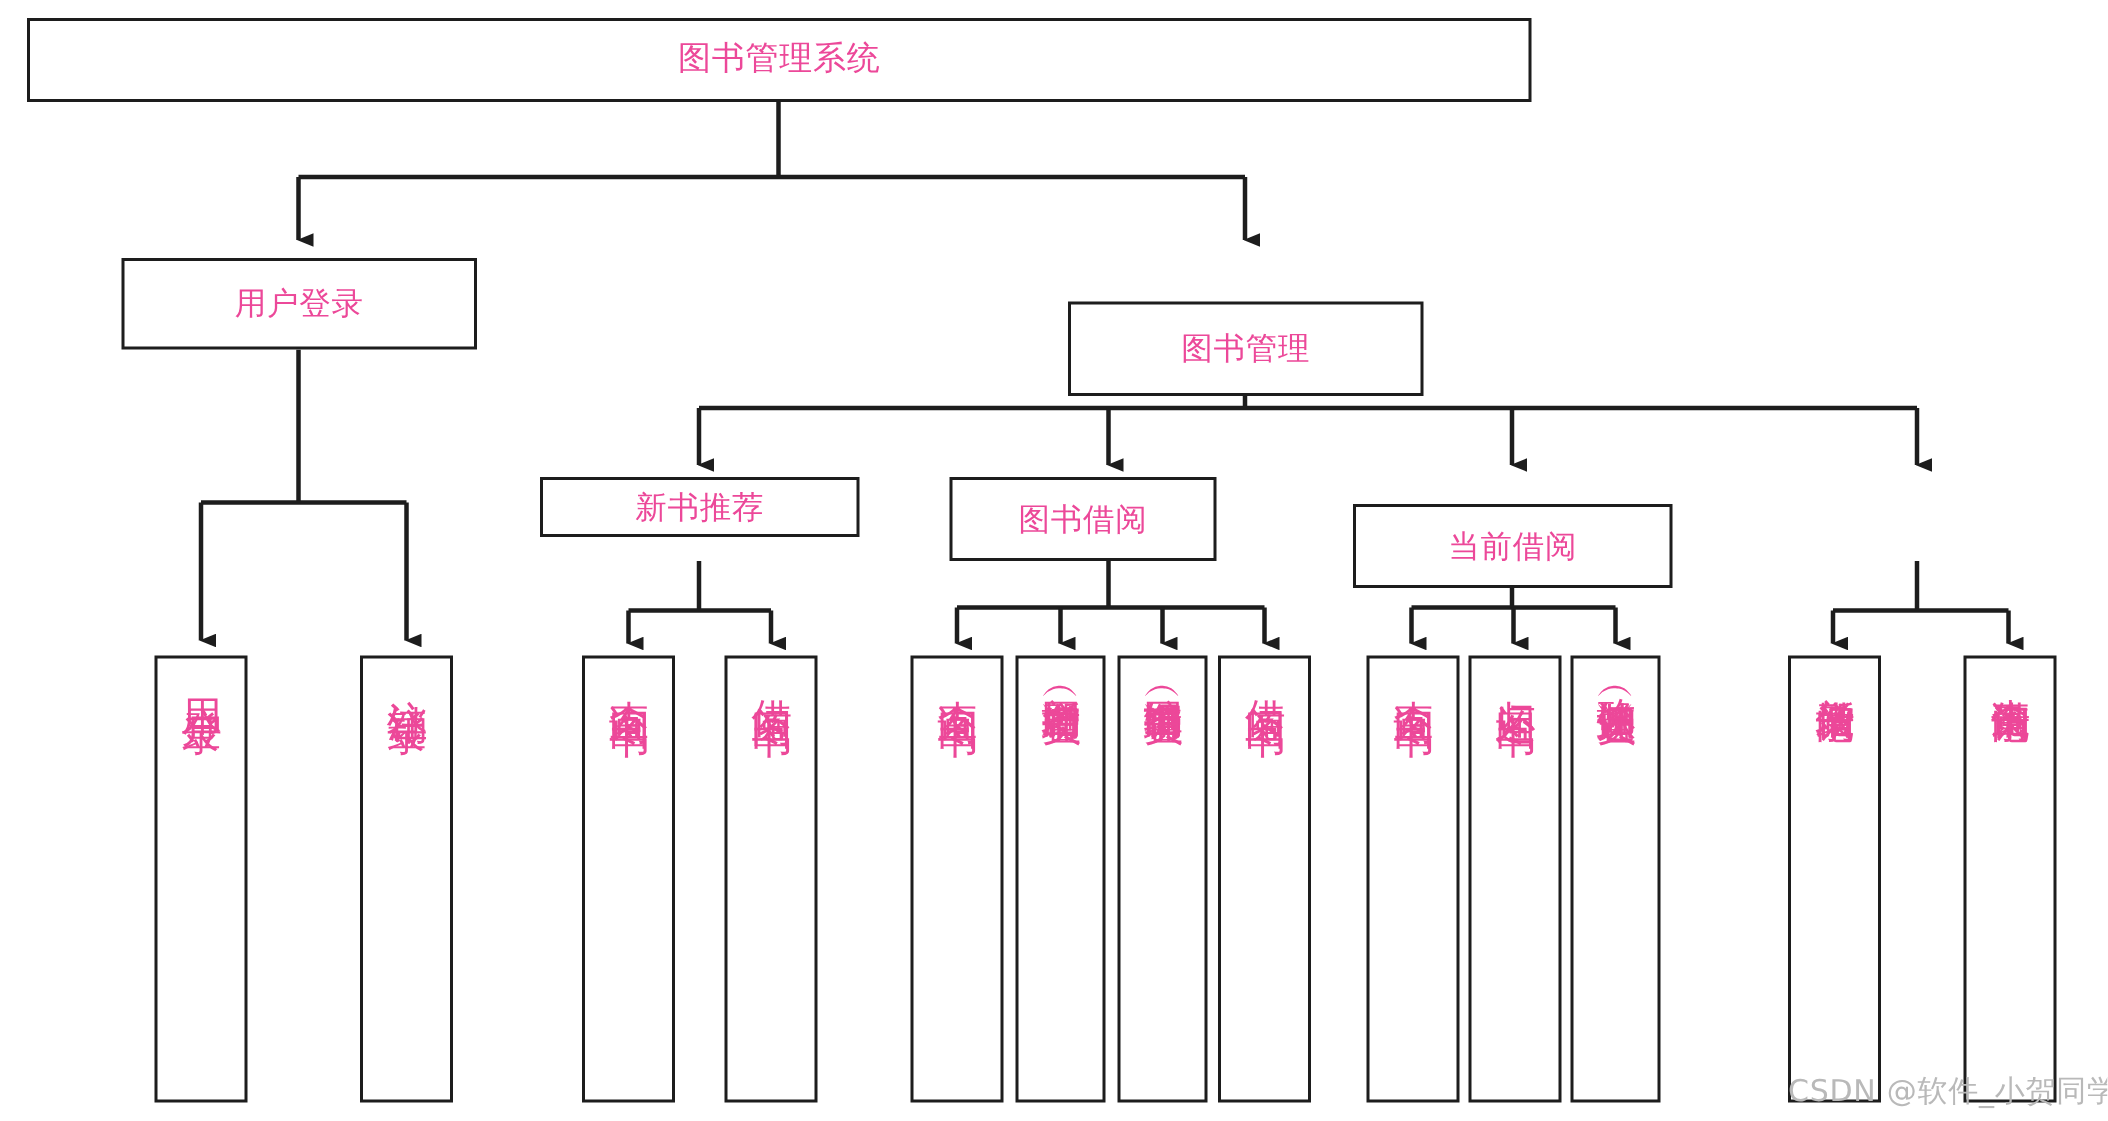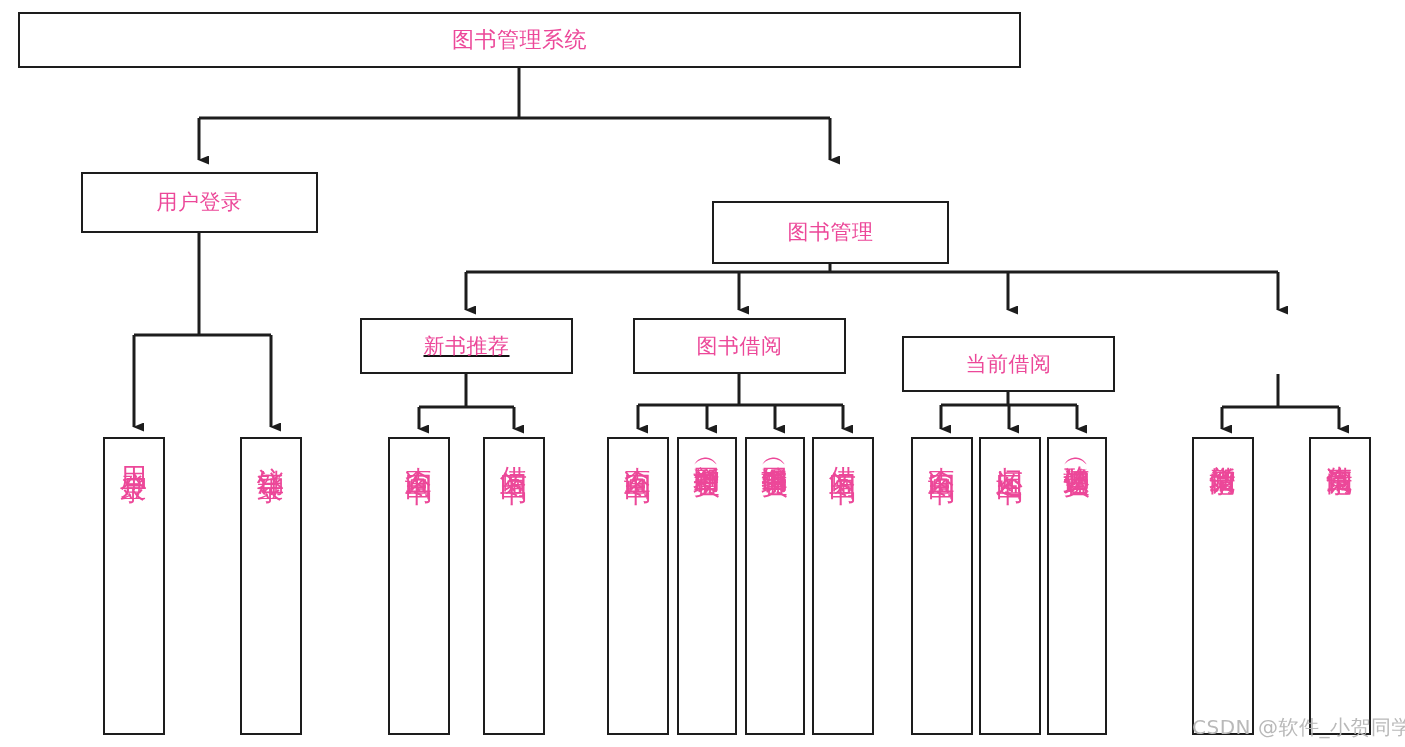--- a/index.html
+++ b/index.html
@@ -138,25 +138,25 @@
   </div>
 
   <div class="node-box node-h" style="left:81px; top:172px; width:237px; height:61px;">
     <span class="node-label">用户登录</span>
   </div>
 
   <div class="node-box node-h" style="left:712px; top:172px; width:237px; height:63px;margin-top:29px;">
     <span class="node-label">图书管理</span>
   </div>
 
-  <div class="node-box node-h" style="left:360px; top:318px; width:213px; height:56px;text-decoration:underline;">
+  <div class="node-box node-h" style="left:360px; top:318px; width:213px; height:40px;">
     <span class="node-label">新书推荐</span>
   </div>
 
-  <div class="node-box node-h" style="left:633px; top:318px; width:213px; height:56px;">
+  <div class="node-box node-h" style="left:633px; top:318px; width:178px; height:56px;">
     <span class="node-label">图书借阅</span>
   </div>
 
   <div class="node-box node-h" style="left:902px; top:318px; width:213px; height:56px;margin-top:18px;">
     <span class="node-label">当前借阅</span>
   </div>
 
 
   <div class="node-box node-v" style="left:103px; top:437px; width:62px; height:298px;">
     <span class="node-label">用户登录</span>

